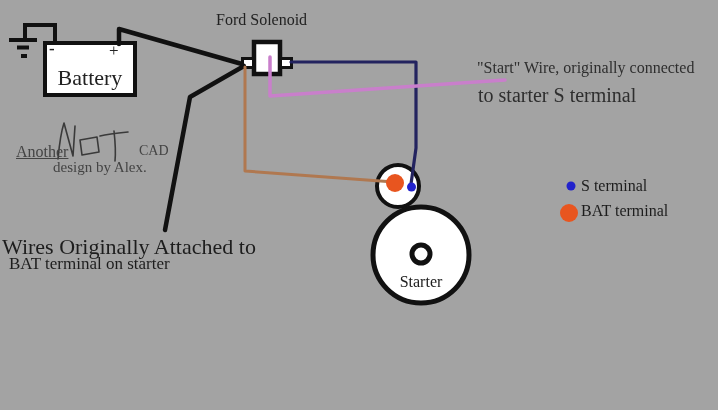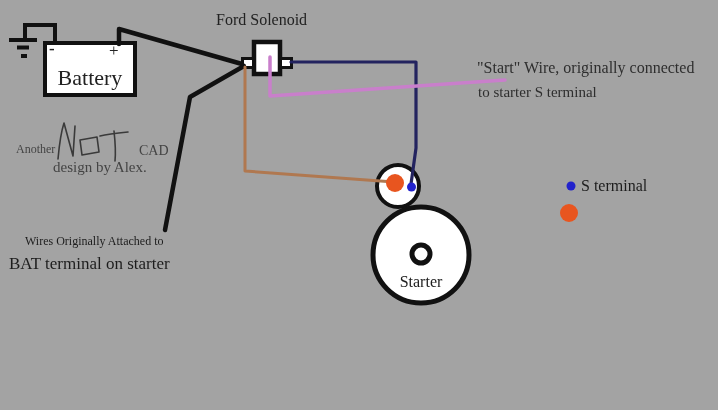--- a/index.html
+++ b/index.html
@@ -7,27 +7,27 @@
     position:relative;width:718px;height:410px;overflow:hidden;background:#a3a3a3;
     font-family:"Liberation Serif","DejaVu Serif",serif;color:#222;
   }
   #wires{position:absolute;left:0;top:0;}
   .txt{position:absolute;white-space:nowrap;line-height:1.1;}
   .t-ford{left:216px;top:11px;font-size:16px;}
   .t-batt{left:45px;top:66px;width:90px;text-align:center;font-size:22px;}
   .t-minus{left:49px;top:40px;font-size:17px;font-weight:bold;}
   .t-plus{left:109px;top:42px;font-size:17px;}
   .t-note1{left:477px;top:59px;font-size:16px;color:#2e2e2e;}
-  .t-note2{left:478px;top:84px;font-size:15px;color:#2e2e2e;}
-  .t-wires1{left:25px;top:235px;font-size:12px;color:#1d1d1d;}
+  .t-note2{left:478px;top:84px;font-size:20px;color:#2e2e2e;}
+  .t-wires1{left:2px;top:235px;font-size:22px;color:#1d1d1d;}
   .t-wires2{left:9px;top:255px;font-size:17px;color:#1d1d1d;}
   .t-starter{left:373px;top:273px;width:96px;text-align:center;font-size:16px;color:#1d1d1d;}
   .t-legend-s{left:581px;top:177px;font-size:16px;color:#1d1d1d;}
   .t-legend-bat{left:581px;top:202px;font-size:16px;color:#1d1d1d;}
-  .t-another{left:16px;top:143px;font-size:12px;color:#444;}
+  .t-another{left:16px;top:143px;font-size:16px;color:#444;text-decoration:underline;}
   .t-cad{left:127px;top:143px;font-size:14px;color:#444;margin-left:12px;}
   .t-byline{left:53px;top:159px;font-size:15px;color:#444;}
   #not-sketch{position:absolute;left:54px;top:118px;}
 </style>
 </head>
 <body>
 
 <div id="stage">
 
   <svg id="wires" width="718" height="410" viewBox="0 0 718 410">
@@ -78,18 +78,19 @@
 
   <div class="txt t-note1">"Start" Wire, originally connected</div>
   <div class="txt t-note2">to starter S terminal</div>
 
   <div class="txt t-wires1">Wires Originally Attached to</div>
   <div class="txt t-starter">Starter</div>
 
   <div class="txt t-wires2">BAT terminal on starter</div>
 
   <div class="txt t-legend-s">S terminal</div>
+  <div class="txt t-legend-bat">BAT terminal</div>
 
   <div class="txt t-another">Another</div>
   <div class="txt t-cad">CAD</div>
   <div class="txt t-byline">design by Alex.</div>
 
 </div>
 
 </body></html>

